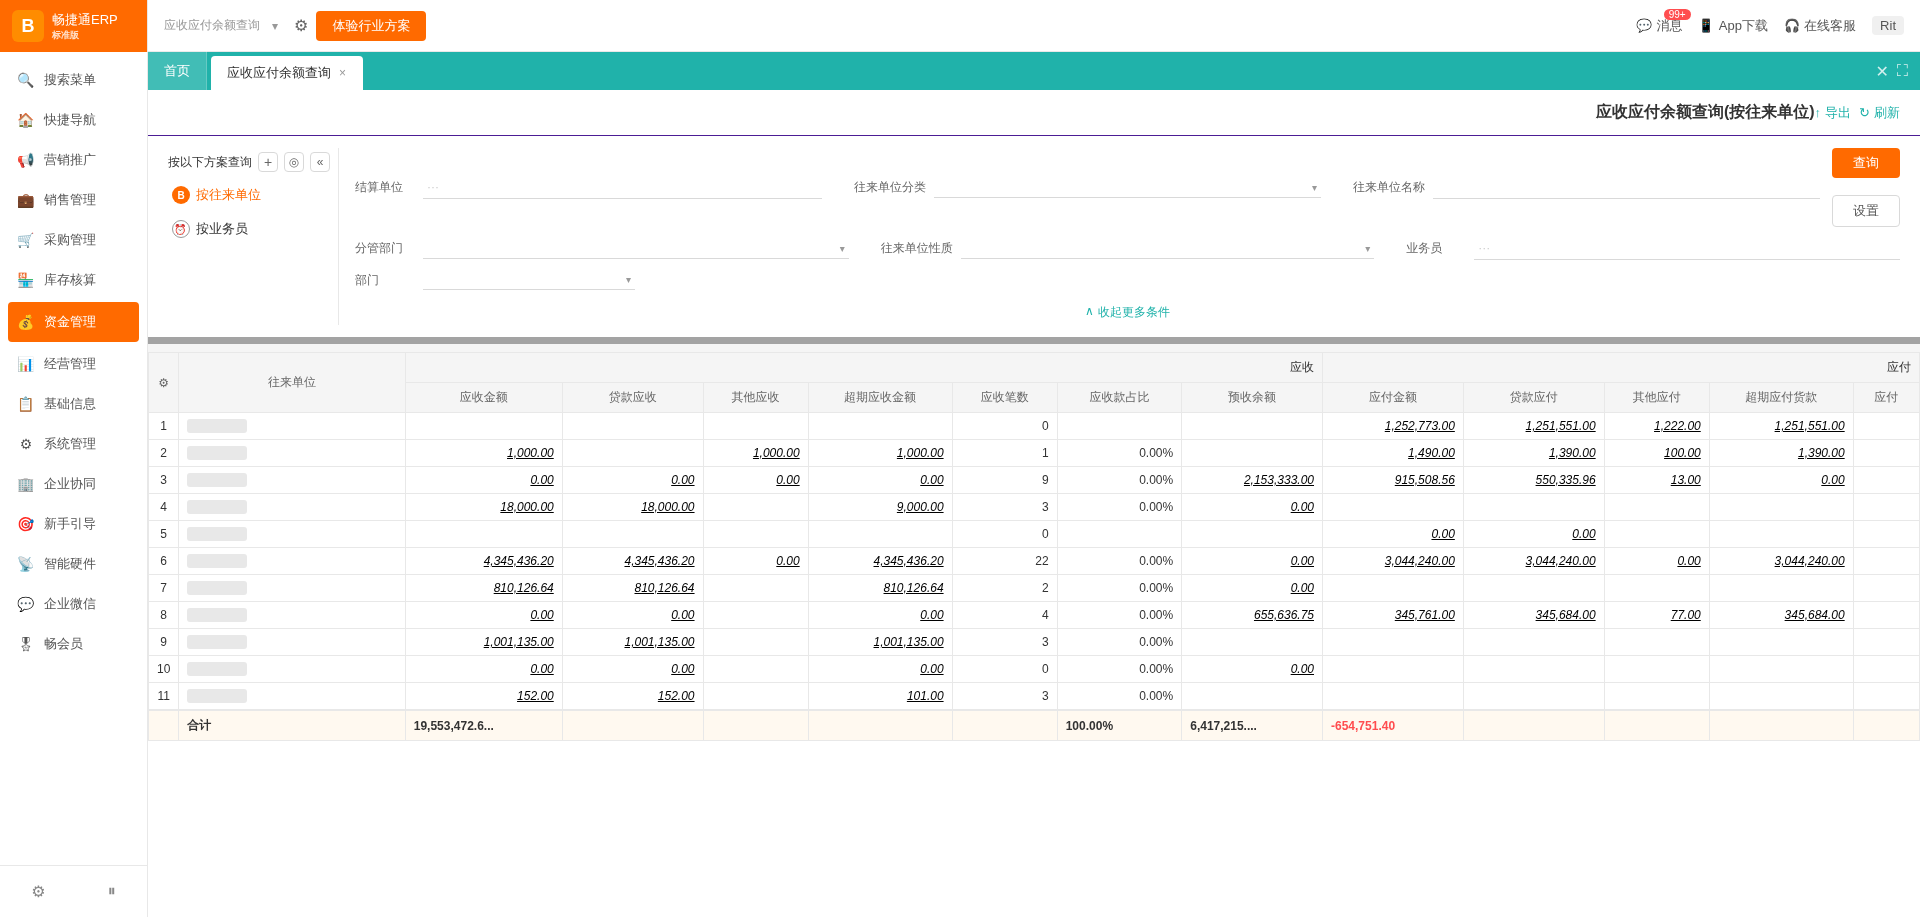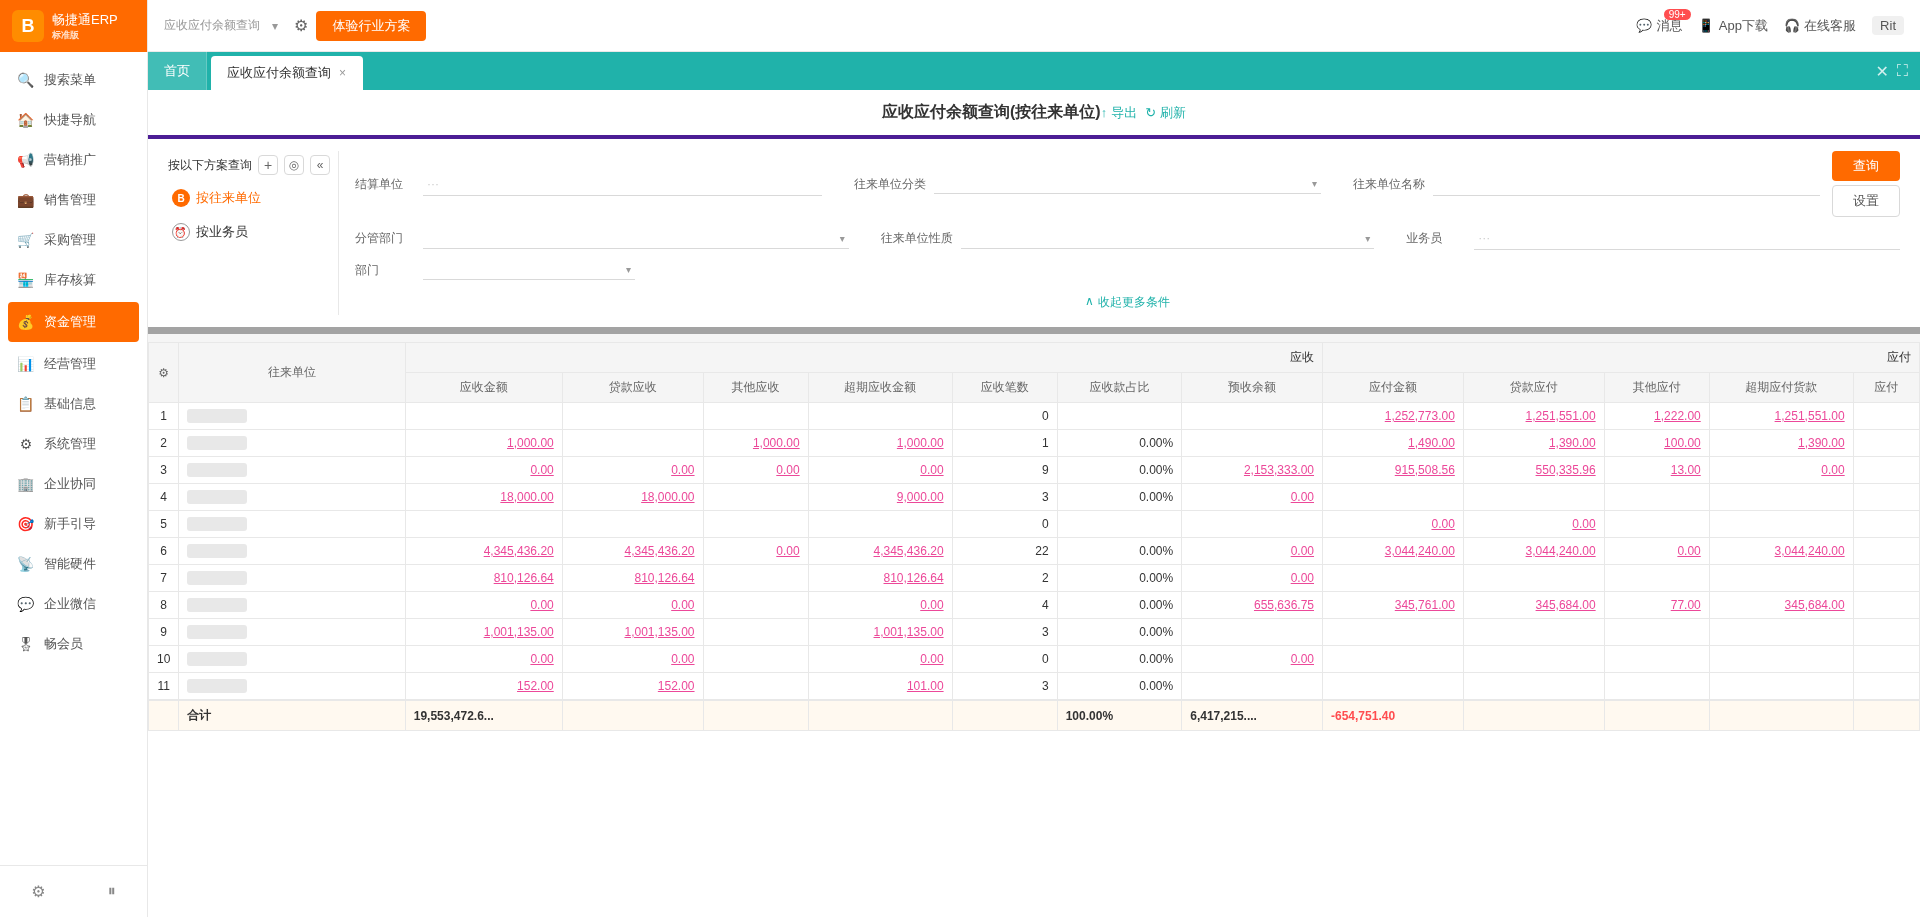--- a/index.html
+++ b/index.html
@@ -39,21 +39,21 @@
     
     .tabs-bar { height: 38px; background: #20b2aa; display: flex; align-items: center; padding: 0 0 0 0; flex-shrink: 0; }
     .tab-item { height: 46px; display: flex; align-items: center; padding: 0 16px; cursor: pointer; font-size: 13px; color: rgba(255,255,255,0.8); border-right: 1px solid rgba(255,255,255,0.2); }
     .tab-item.home { background: rgba(255,255,255,0.15); color: #fff; }
     .tab-item.active { background: #fff; color: #333; border-radius: 4px 4px 0 0; margin: 4px 0 0 4px; height: 34px; }
     .tab-close { margin-left: 8px; color: #999; font-size: 12px; cursor: pointer; }
     .tabs-right { margin-left: auto; display: flex; align-items: center; gap: 8px; padding: 0 12px; color: rgba(255,255,255,0.8); font-size: 16px; cursor: pointer; }
 
     
     .content-area { flex: 1; background: #f5f5f5; overflow: hidden; display: flex; flex-direction: column; }
-    .page-header { background: #fff; padding: 12px 20px 0; display: flex; align-items: center; justify-content: center; border-bottom: 4px solid #4c1d95; flex-shrink: 0; }
+    .page-header { background: #fff; padding: 12px 20px 0; display: flex; align-items: center; justify-content: flex-end; border-bottom: 1px solid #4c1d95; flex-shrink: 0; }
     .page-title { font-size: 16px; font-weight: bold; color: #333; padding-bottom: 12px; }
     .page-actions { display: flex; gap: 8px; padding-bottom: 12px; }
     .action-btn { display: flex; align-items: center; gap: 4px; cursor: pointer; color: #20b2aa; font-size: 13px; }
 
     
     .filter-area { background: #fff; padding: 12px 20px; border-bottom: 7px solid #a3a3a3; flex-shrink: 0; }
     .filter-row { display: flex; align-items: center; margin-bottom: 10px; }
     .filter-item { display: flex; align-items: center; flex: 1; }
     .filter-item-label { color: #666; font-size: 12px; white-space: nowrap; margin-right: 8px; min-width: 60px; }
     .filter-input { flex: 1; border: none; border-bottom: 1px solid #d9d9d9; padding: 4px 4px; font-size: 12px; outline: none; color: #333; }
@@ -69,21 +69,21 @@
 
     
     .table-area { flex: 1; overflow: auto; background: #fff; margin: 8px 0 0 0; }
     .data-table { width: 100%; border-collapse: collapse; font-size: 12px; }
     .data-table th, .data-table td { border: 1px solid #e8e8e8; padding: 6px 8px; white-space: nowrap; }
     .data-table thead th { background: #f5f5f5; color: #666; text-align: center; font-weight: normal; }
     .data-table thead th.group-header { background: #f5f5f5; text-align: right; color: #333; font-weight: 500; }
     .data-table tbody td { color: #333; text-align: center; }
     .data-table tbody td.name-col { text-align: left; }
     .data-table tbody td.num-col { text-align: right; }
-    .data-table tbody td a { color: #ec4899; text-decoration: underline; cursor: pointer; }
+    .data-table tbody td a { color: #000000; text-decoration: underline; cursor: pointer; font-style: italic; }
     .data-table tfoot td { background: #fff9f0; font-weight: bold; border-top: 2px solid #e8e8e8; }
     .data-table tfoot td.label { color: #333; }
     .data-table tfoot td.num-col { text-align: left; }
     .blurred { background: #e8e8e8; border-radius: 3px; color: transparent; user-select: none; display: inline-block; min-width: 60px; height: 14px; }
     .settings-col { width: 28px; text-align: center; }
     .row-num { color: #999; text-align: center; }
     .negative { color: #ff4d4f; margin-left: 19px; }
 
     
     ::-webkit-scrollbar { width: 6px; height: 6px; }
@@ -263,21 +263,21 @@
                 <div class="filter-select">
                   <span style="color:#ccc;"></span>
                   <span class="filter-arrow">▾</span>
                 </div>
               </div>
               <div style="width:32px;"></div>
               <div class="filter-item">
                 <span class="filter-item-label">往来单位名称</span>
                 <input class="filter-input" style="">
               </div>
-              <div style="display:flex; flex-direction:column; gap:4px; margin-left:12px;">
+              <div style="display:flex; flex-direction:column; gap:17px; margin-left:12px;">
                 <button class="query-btn">查询</button>
                 <button class="settings-btn">设置</button>
               </div>
             </div>
 
             <div class="filter-row">
               <div class="filter-item">
                 <span class="filter-item-label">分管部门</span>
                 <div class="filter-select">
                   <span style="color:#ccc;"></span>

